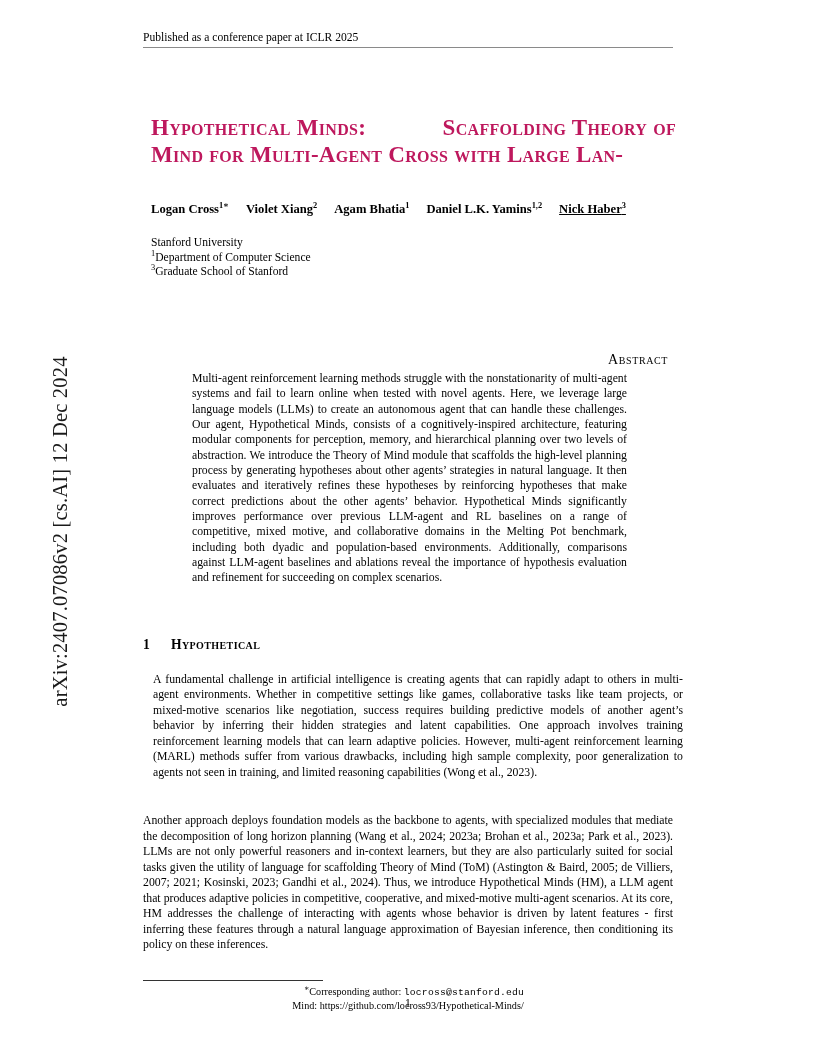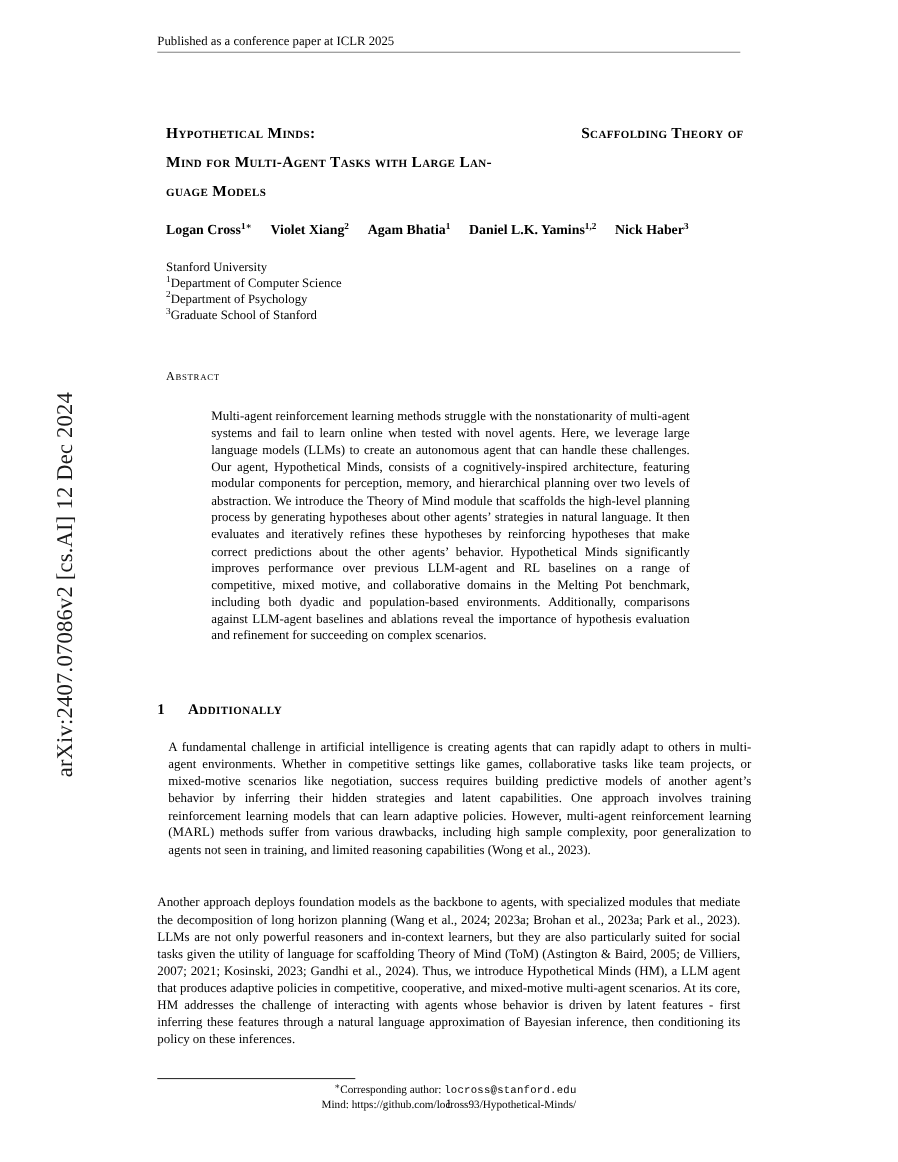--- a/index.html
+++ b/index.html
@@ -67,26 +67,26 @@
     background: #8a8a8a;
     width: 100%;
   }
 
   
   #paper-title {
     position: absolute;
     left: 8px;
     top: 100px;
     width: 525px;
-    font-size: 14px;
+    font-size: 23px;
     line-height: 26.5px;
     font-variant: small-caps;
     letter-spacing: 0.3px;
     text-align: left;
-    color: #000000;
+    color: #be185d;
   }
   #paper-title .tline {
     display: block;
     white-space: nowrap;
   }
   #paper-title .tline.justify {
     display: flex;
     justify-content: space-between;
   }
 
@@ -98,21 +98,21 @@
     width: 525px;
     font-size: 12.6px;
     font-weight: bold;
     line-height: 16px;
     white-space: nowrap;
   }
   #author-list .author {
     display: inline-block;
     margin-right: 17px;
   }
-  #author-list .author:last-child { margin-right: 15px; }
+  #author-list .author:last-child { margin-right: 15px; text-decoration: underline; }
   .sup {
     font-size: 8.4px;
     vertical-align: super;
     font-weight: normal;
     line-height: 0;
   }
   #author-list .sup { font-weight: bold; }
 
   
   #affiliations {
@@ -122,24 +122,24 @@
     width: 400px;
     font-size: 11.6px;
     line-height: 14.6px;
   }
   #affiliations .aff-line { display: block; white-space: nowrap; }
 
   
   #abstract-heading {
     position: absolute;
     left: 8px;
-    top: 336px;
+    top: 352px;
     width: 517px;
-    text-align: left;
-    font-size: 11px;
+    text-align: right;
+    font-size: 14px;
     font-variant: small-caps;
     letter-spacing: 0.6px;
   }
   #abstract-body {
     position: absolute;
     left: 49px;
     top: 371px;
     width: 435px;
     font-size: 11.75px;
     line-height: 15.35px;
@@ -236,39 +236,37 @@
   <div id="running-header">
     <div class="header-text">Published as a conference paper at ICLR 2025</div>
     <div class="header-rule"></div>
   </div>
 
   <h1 id="paper-title">
     <span class="tline justify">
       <span>Hypothetical Minds:</span>
       <span>Scaffolding Theory of</span>
     </span>
-    <span class="tline">Mind for Multi-Agent Tasks with Large Lan-</span>
-    <span class="tline">guage Models</span>
+    <span class="tline">Mind for Multi-Agent Cross with Large Lan-</span>
   </h1>
 
   <div id="author-list">
     <span class="author"><span>Logan Cross</span><span class="sup">1∗</span></span><span class="author"><span>Violet Xiang</span><span class="sup">2</span></span><span class="author"><span>Agam Bhatia</span><span class="sup">1</span></span><span class="author"><span>Daniel L.K. Yamins</span><span class="sup">1,2</span></span><span class="author"><span>Nick Haber</span><span class="sup">3</span></span>
   </div>
 
   <div id="affiliations">
     <span class="aff-line">Stanford University</span>
     <span class="aff-line"><span class="sup">1</span><span>Department of Computer Science</span></span>
-    <span class="aff-line"><span class="sup">2</span><span>Department of Psychology</span></span>
     <span class="aff-line"><span class="sup">3</span><span>Graduate School of Stanford</span></span>
   </div>
 
   <div id="abstract-heading">Abstract</div>
   <div id="abstract-body">Multi-agent reinforcement learning methods struggle with the nonstationarity of multi-agent systems and fail to learn online when tested with novel agents. Here, we leverage large language models (LLMs) to create an autonomous agent that can handle these challenges. Our agent, Hypothetical Minds, consists of a cognitively-inspired architecture, featuring modular components for perception, memory, and hierarchical planning over two levels of abstraction. We introduce the Theory of Mind module that scaffolds the high-level planning process by generating hypotheses about other agents’ strategies in natural language. It then evaluates and iteratively refines these hypotheses by reinforcing hypotheses that make correct predictions about the other agents’ behavior. Hypothetical Minds significantly improves performance over previous LLM-agent and RL baselines on a range of competitive, mixed motive, and collaborative domains in the Melting Pot benchmark, including both dyadic and population-based environments. Additionally, comparisons against LLM-agent baselines and ablations reveal the importance of hypothesis evaluation and refinement for succeeding on complex scenarios.</div>
 
-  <h2 id="section-intro-heading"><span class="secnum">1</span><span>Additionally</span></h2>
+  <h2 id="section-intro-heading"><span class="secnum">1</span><span>Hypothetical</span></h2>
   <p id="intro-p1">A fundamental challenge in artificial intelligence is creating agents that can rapidly adapt to others in multi-agent environments. Whether in competitive settings like games, collaborative tasks like team projects, or mixed-motive scenarios like negotiation, success requires building predictive models of another agent’s behavior by inferring their hidden strategies and latent capabilities. One approach involves training reinforcement learning models that can learn adaptive policies. However, multi-agent reinforcement learning (MARL) methods suffer from various drawbacks, including high sample complexity, poor generalization to agents not seen in training, and limited reasoning capabilities (Wong et al., 2023).</p>
   <p id="intro-p2">Another approach deploys foundation models as the backbone to agents, with specialized modules that mediate the decomposition of long horizon planning (Wang et al., 2024; 2023a; Brohan et al., 2023a; Park et al., 2023). LLMs are not only powerful reasoners and in-context learners, but they are also particularly suited for social tasks given the utility of language for scaffolding Theory of Mind (ToM) (Astington &amp; Baird, 2005; de Villiers, 2007; 2021; Kosinski, 2023; Gandhi et al., 2024). Thus, we introduce Hypothetical Minds (HM), a LLM agent that produces adaptive policies in competitive, cooperative, and mixed-motive multi-agent scenarios. At its core, HM addresses the challenge of interacting with agents whose behavior is driven by latent features - first inferring these features through a natural language approximation of Bayesian inference, then conditioning its policy on these inferences.</p>
 
   <div id="footnote-block">
     <div class="fn-rule"></div>
     <div class="fn-line fn-indent"><span class="fn-star">∗</span><span>Corresponding author:</span> <span class="mono">locross@stanford.edu</span></div>
     <div class="fn-line"><span>Mind:</span> <span>https://github.com/locross93/Hypothetical-Minds/</span></div>
   </div>
 
   <div id="page-number">1</div>

